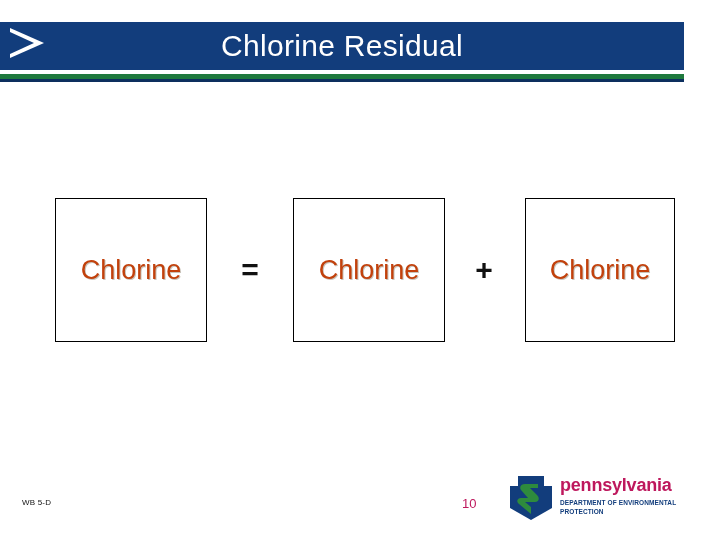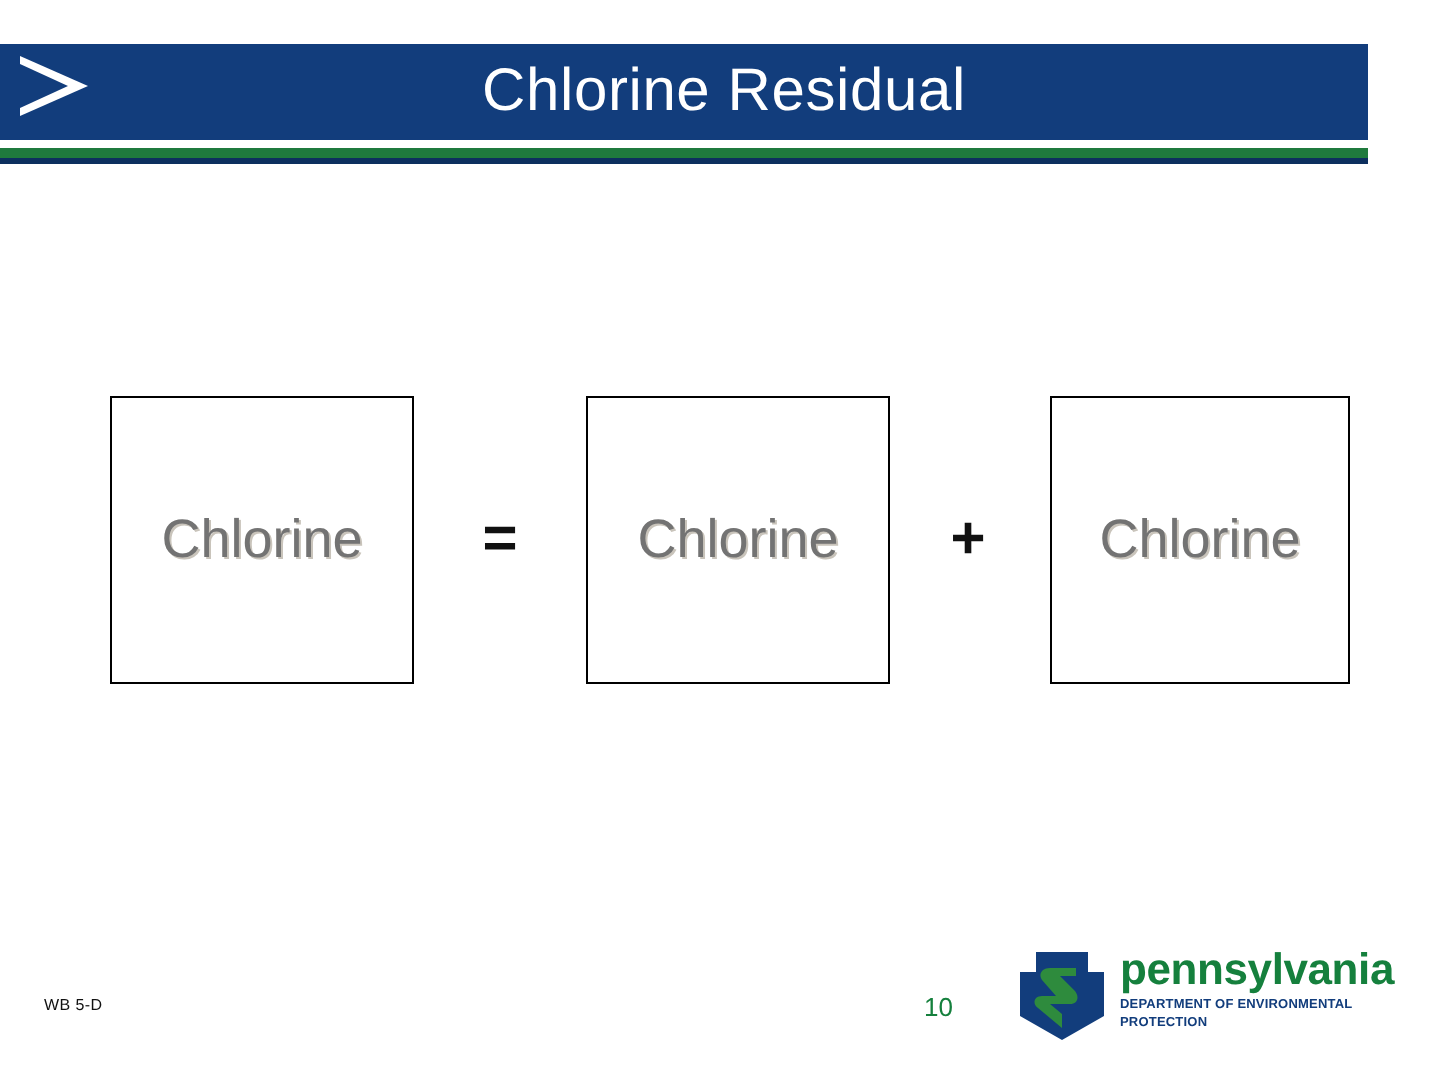--- a/index.html
+++ b/index.html
@@ -39,21 +39,20 @@
     width: 684px;
     height: 48px;
     line-height: 48px;
     text-align: center;
     color: #ffffff;
     font-size: 30px;
     font-family: "Liberation Sans", sans-serif;
     font-weight: normal;
     letter-spacing: 0.3px;
     z-index: 4;
-    padding-left: 20px;
   }
   .rule-green {
     position: absolute;
     left: 0;
     top: 74px;
     width: 684px;
     height: 5px;
     background: #1f7a3d;
   }
   .rule-dark {
@@ -87,21 +86,21 @@
     right: 0;
     top: 50%;
     transform: translateY(-50%);
     text-align: center;
   }
   .eq-word {
     display: block;
     font-family: "Liberation Sans", sans-serif;
     font-size: 27px;
     line-height: 47px;
-    color: #737373;
+    color: #c2410c;
     text-shadow: 1px 1px 0 #c9c4bb;
     white-space: nowrap;
   }
   #box-dose  { left: 0px;   width: 152px; }
   #box-demand{ left: 238px; width: 152px; }
   #box-residual{ left: 470px; width: 150px; }
 
   .eq-op {
     position: absolute;
     top: 0;
@@ -125,21 +124,21 @@
     font-size: 8px;
     color: #111111;
     letter-spacing: 0.2px;
   }
   .page-number {
     position: absolute;
     left: 462px;
     top: 496px;
     font-family: "Liberation Sans", sans-serif;
     font-size: 13px;
-    color: #15803d;
+    color: #be185d;
   }
 
   
   .dep-logo {
     position: absolute;
     left: 508px;
     top: 472px;
     width: 192px;
     height: 54px;
   }
@@ -152,23 +151,23 @@
   }
   .dep-text {
     position: absolute;
     left: 52px;
     top: 0px;
     width: 140px;
   }
   .dep-wordmark {
     display: block;
     font-family: "Liberation Sans", sans-serif;
-    font-size: 22px;
-    font-weight: bold;
-    color: #15803d;
+    font-size: 18px;
+    font-weight: bold;
+    color: #be185d;
     line-height: 26px;
     letter-spacing: -0.2px;
   }
   .dep-sub1 {
     display: block;
     font-family: "Liberation Sans", sans-serif;
     font-size: 6.5px;
     font-weight: bold;
     color: #123d7c;
     line-height: 9px;

